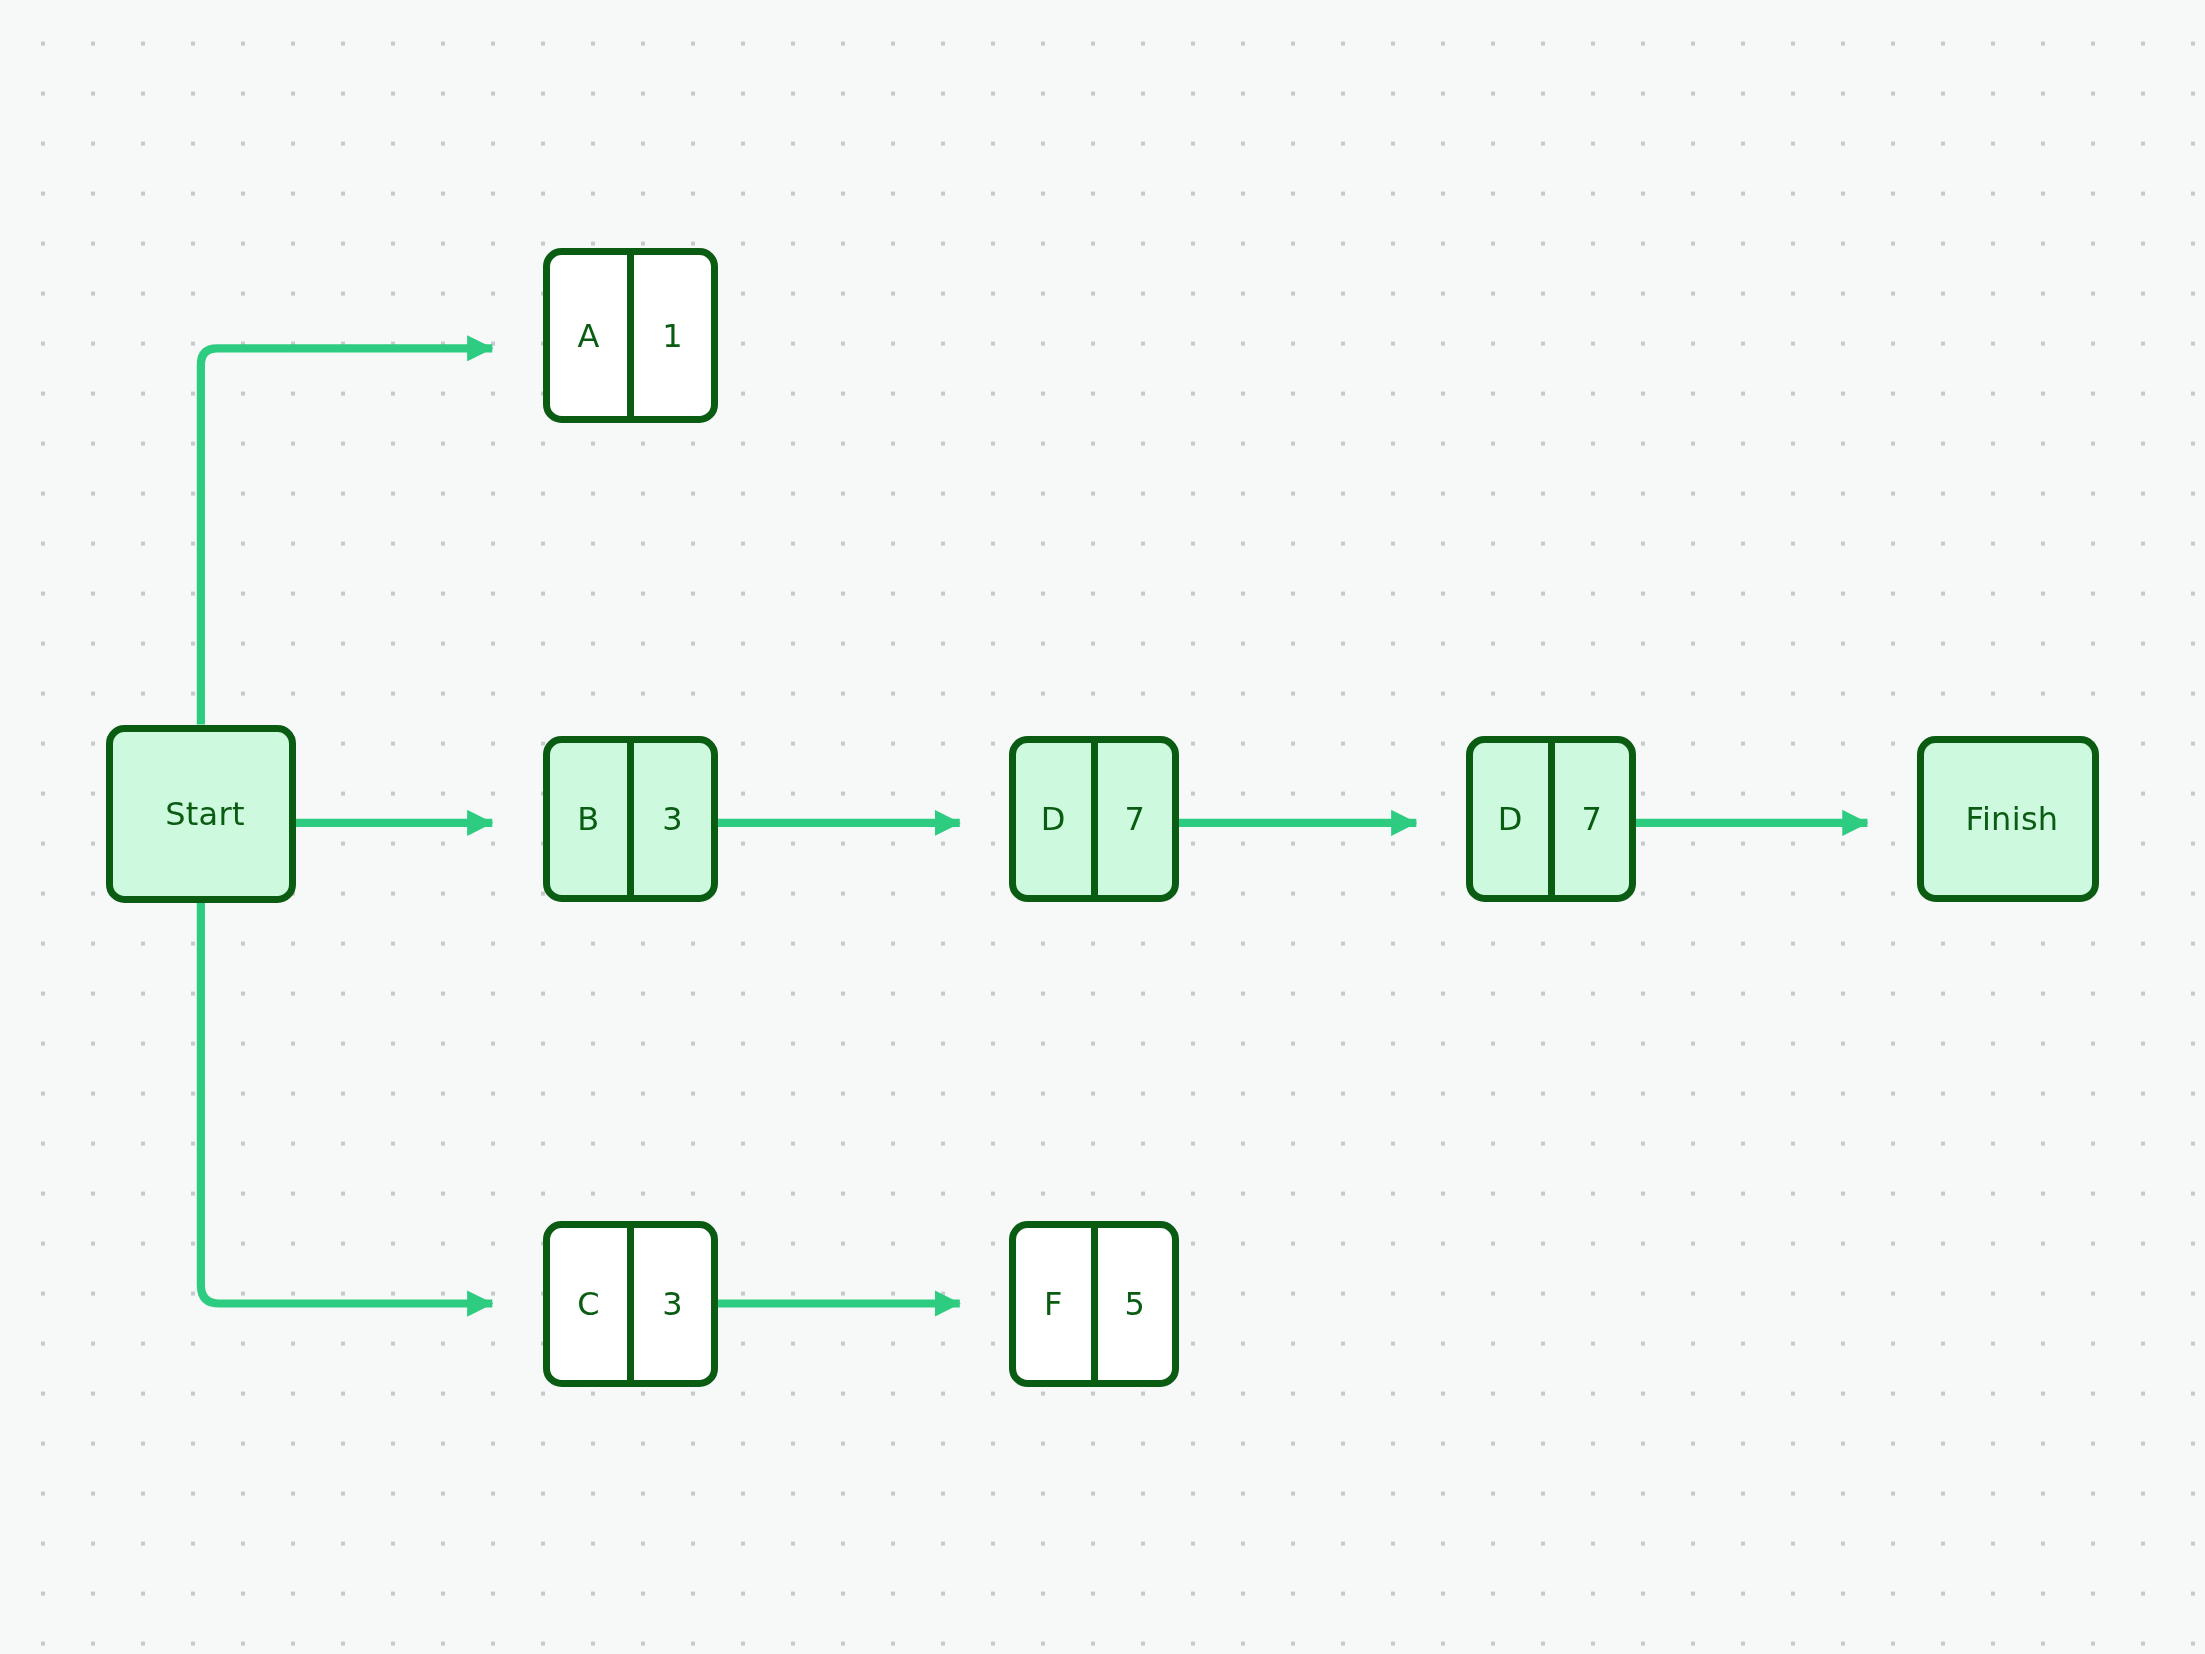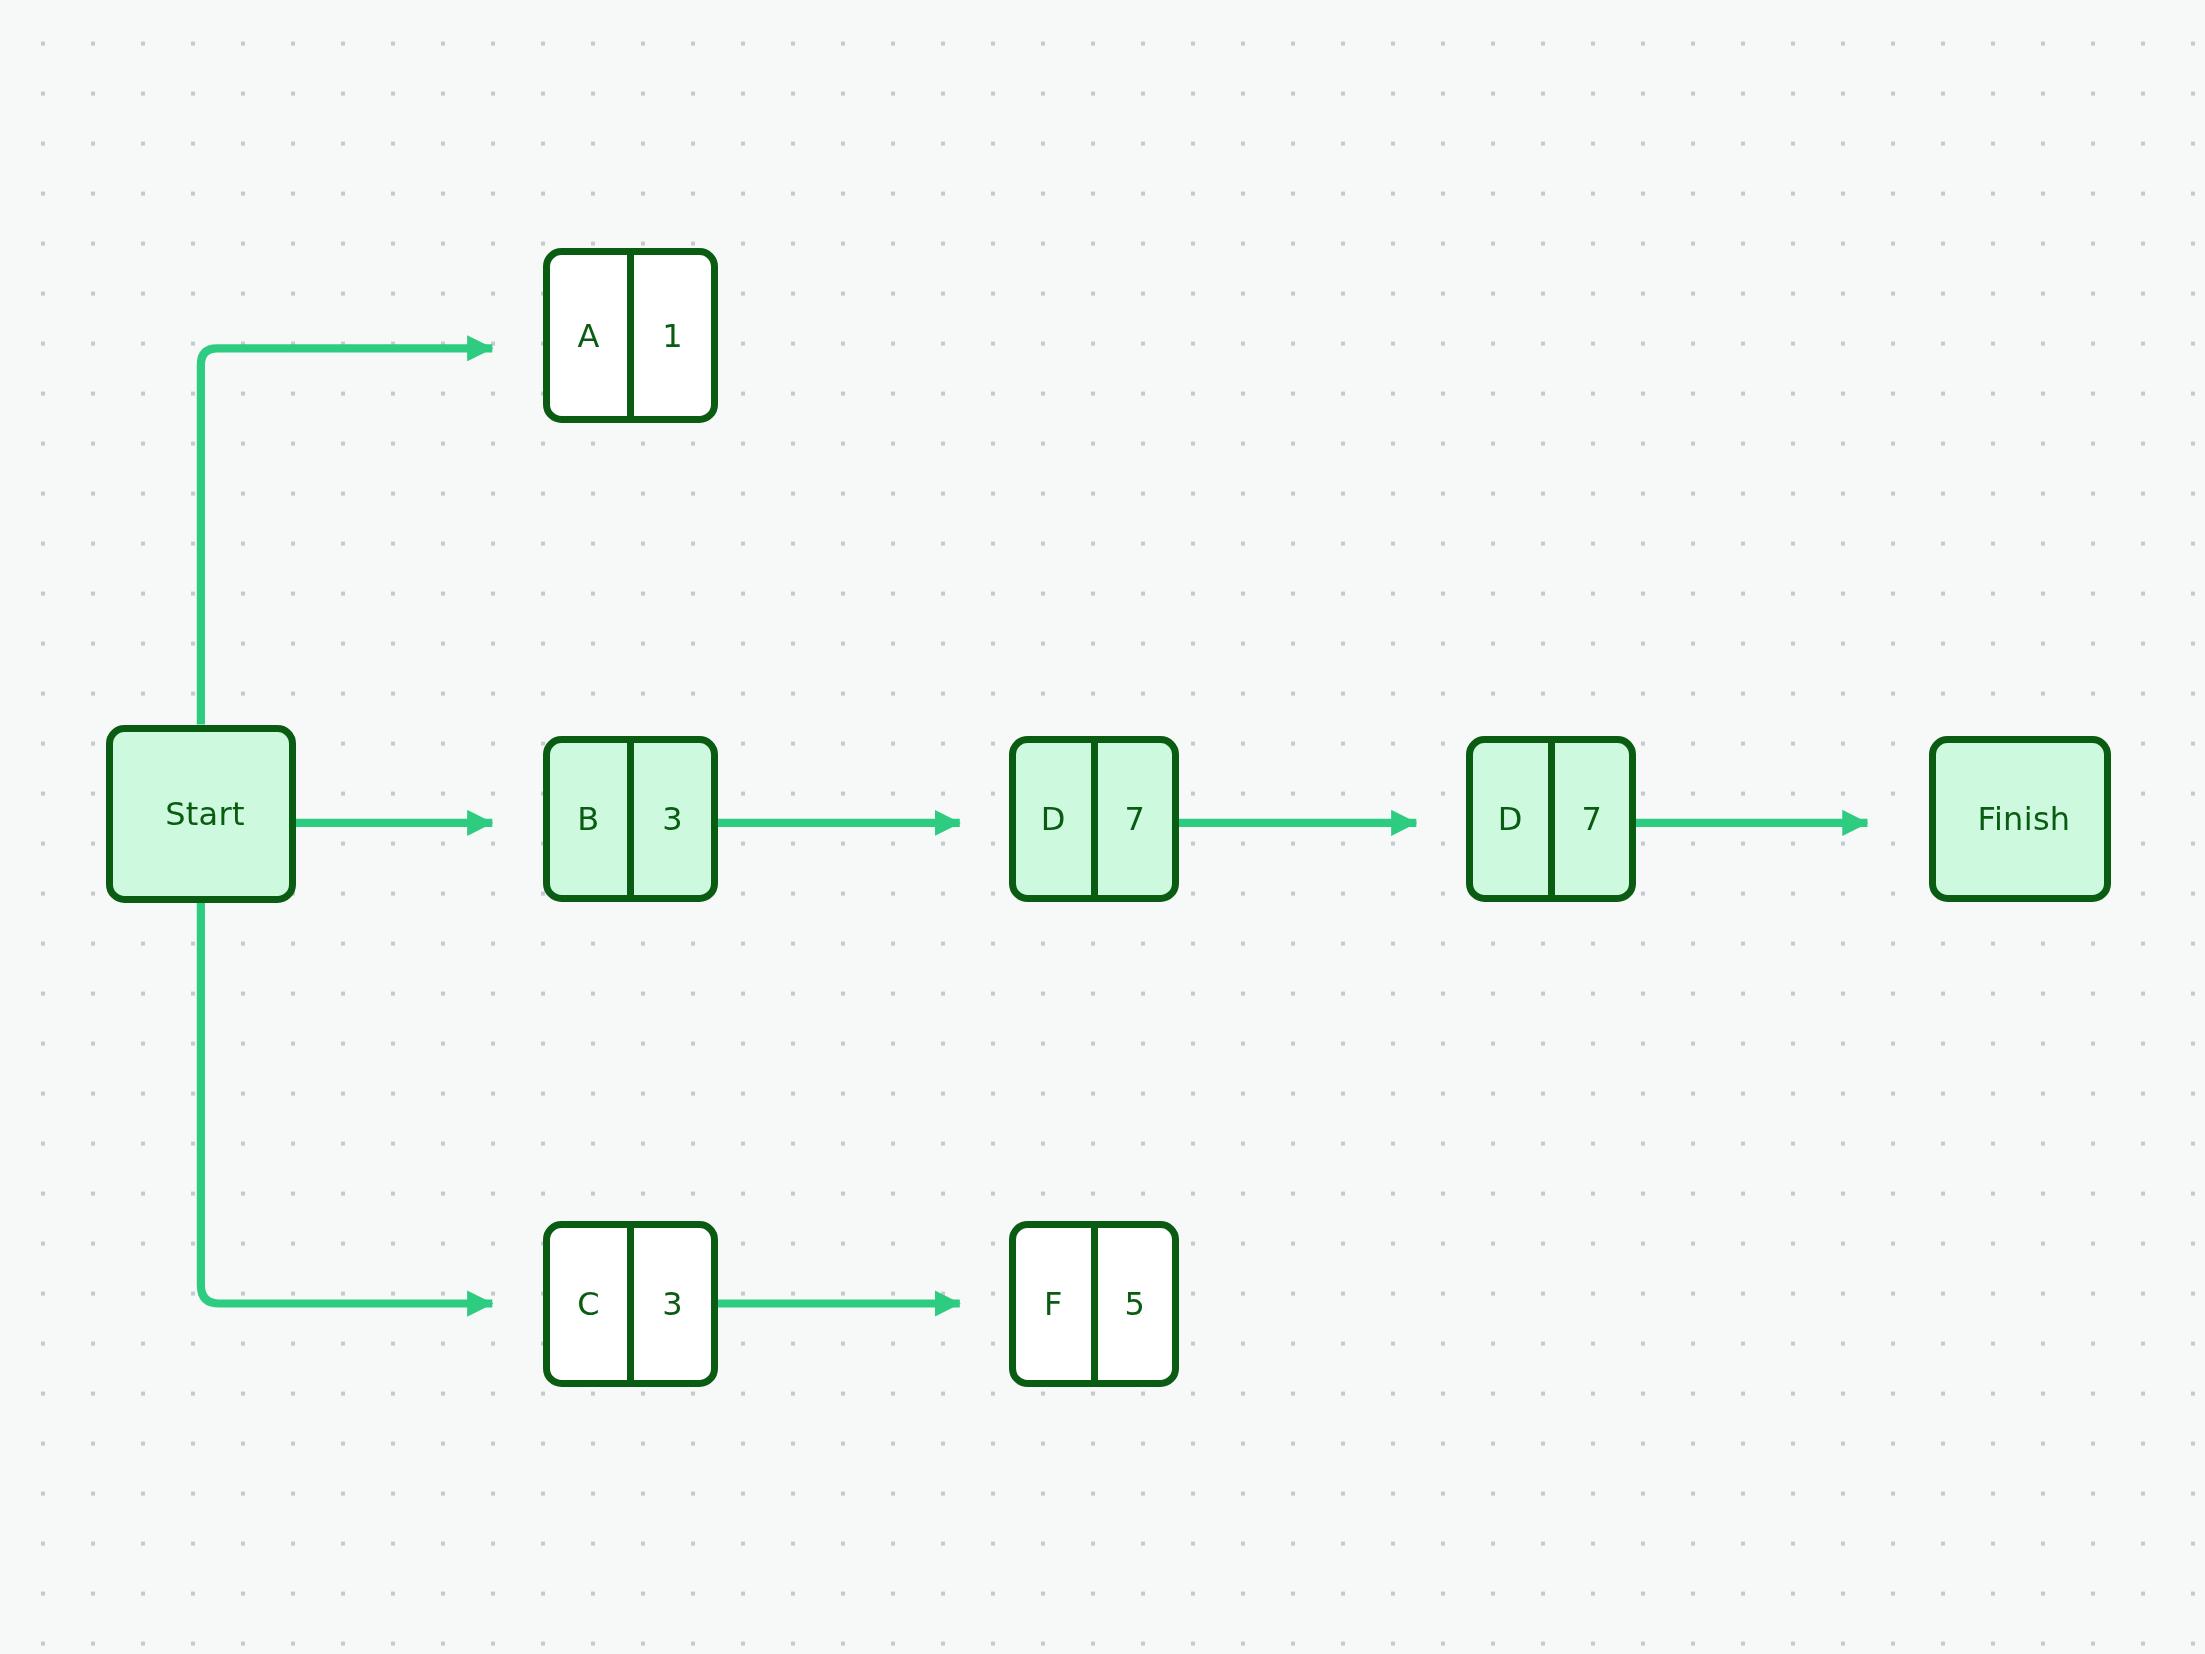--- a/index.html
+++ b/index.html
@@ -118,20 +118,20 @@
   <div class="node critical" style="left:1466px; top:736px; width:170px; height:166px;">
     <div class="cell">D</div>
     <div class="cell right">7</div>
   </div>
 
   <div class="node" style="left:1009px; top:1221px; width:170px; height:166px;">
     <div class="cell">F</div>
     <div class="cell right">5</div>
   </div>
 
-  <div class="node single critical" style="left:1917px; top:736px; width:182px; height:166px;margin-left:12px;">
+  <div class="node single critical" style="left:1917px; top:736px; width:182px; height:166px;">
     <div class="cell">
       <span class="label">Finish</span>
     </div>
   </div>
 
 </div>
 
 
 </body></html>

